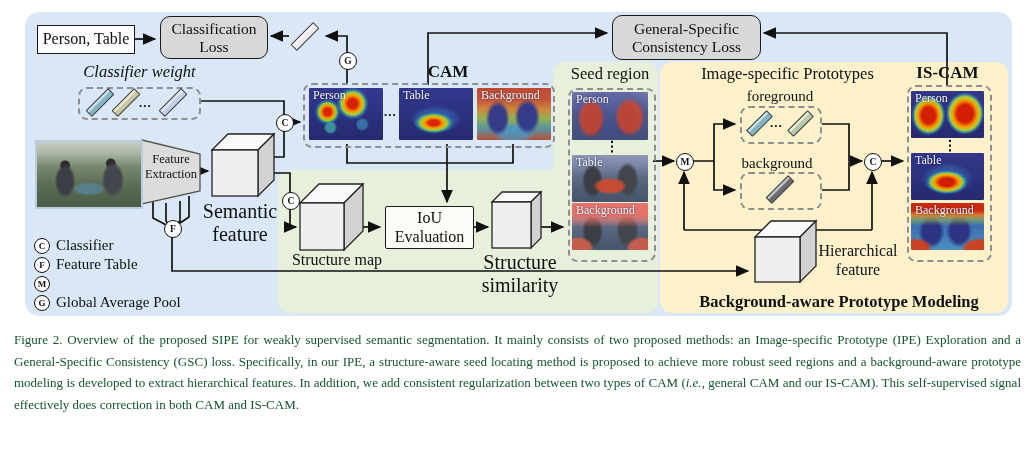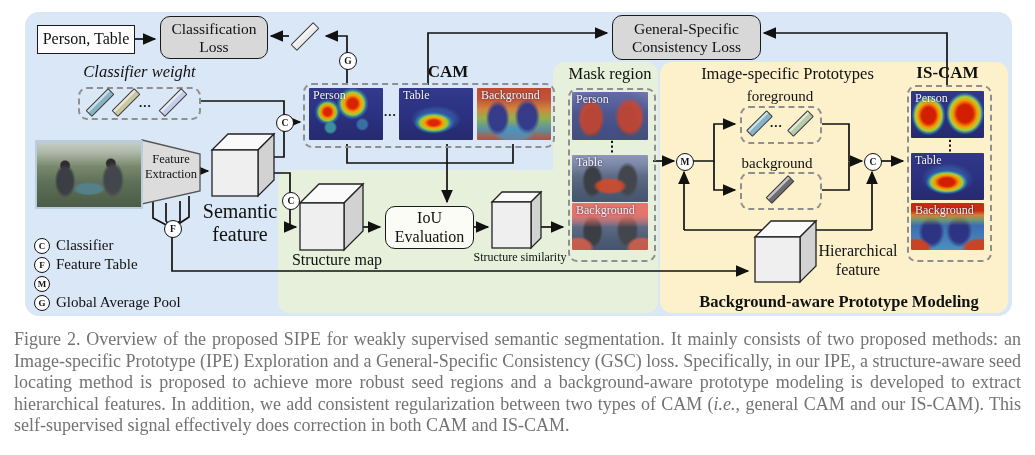--- a/index.html
+++ b/index.html
@@ -5,21 +5,21 @@
   html,body{margin:0;padding:0;background:#fff;}
   #page{position:relative;width:1035px;height:455px;background:#ffffff;overflow:hidden;
         font-family:"Liberation Serif","DejaVu Serif",serif;color:#111;}
   .region{position:absolute;z-index:0;}
   #svgnet{position:absolute;left:0;top:0;z-index:1;pointer-events:none;}
   .lbl{position:absolute;z-index:2;white-space:pre-line;text-align:center;line-height:1.16;}
   .box{position:absolute;z-index:2;display:flex;align-items:center;justify-content:center;
        text-align:center;white-space:pre-line;line-height:1.15;}
   .graybox{background:#d8d8d8;border:1.6px solid #1a1a1a;border-radius:10px;font-size:15.5px;}
   .whitebox{background:#fdfdfd;border:1.3px solid #1a1a1a;font-size:16px;}
-  .ioubox{background:#fbfcf6;border:1.6px solid #1a1a1a;border-radius:10px;font-size:16px;}
+  .ioubox{background:#fbfcf6;border:1.6px solid #1a1a1a;border-radius:2px;font-size:16px;}
   .dashed{position:absolute;z-index:2;border:2px dashed #8f8f8f;border-radius:9px;}
   .node{position:absolute;z-index:3;width:16px;height:16px;border-radius:50%;background:#fff;
         border:1.4px solid #111;display:flex;align-items:center;justify-content:center;
         font-weight:bold;font-size:9.5px;}
   .node.sm{width:14px;height:14px;font-size:9px;}
   .img{position:absolute;z-index:2;border-radius:1px;}
   .imglabel{position:absolute;top:0px;left:4px;color:#f4f4f6;font-size:12px;z-index:3;
             text-shadow:0 0 2px rgba(20,20,60,.8);}
   .bar3d{position:absolute;z-index:3;height:7px;border:1px solid #3d3d3d;border-radius:1px;
          transform:rotate(-45deg);box-shadow:inset 0 2.5px 0 rgba(255,255,255,.6);}
@@ -79,21 +79,21 @@
     radial-gradient(ellipse 30px 18px at 50% 55%, rgba(60,130,195,.4) 0 60%, rgba(60,130,195,0) 88%),
     linear-gradient(180deg, #323888 0%, #2b3080 55%, #262a6e 100%);}
   .iscam-bg{background:
     linear-gradient(180deg, rgba(210,40,10,.95) 0 16%, rgba(250,140,20,.8) 26%, rgba(160,200,70,.5) 36%, rgba(160,200,70,0) 48%),
     radial-gradient(ellipse 20px 13px at 6% 97%, rgba(215,60,20,.9) 0 60%, rgba(215,60,20,0) 85%),
     radial-gradient(ellipse 22px 13px at 94% 97%, rgba(215,60,20,.9) 0 60%, rgba(215,60,20,0) 85%),
     radial-gradient(ellipse 16px 20px at 28% 62%, rgba(43,48,128,.95) 0 55%, rgba(43,48,128,0) 82%),
     radial-gradient(ellipse 16px 20px at 66% 60%, rgba(43,48,128,.95) 0 55%, rgba(43,48,128,0) 82%),
     linear-gradient(180deg, #3a55a0 0%, #3d6fb0 50%, #4b90c0 100%);}
   #caption{position:absolute;left:14px;top:329px;width:1007px;z-index:2;
-           font-size:18px;line-height:21.6px;text-align:justify;color:#737373;}
+           font-size:13px;line-height:21.6px;text-align:justify;color:#14532d;}
 </style>
 </head>
 <body>
 
 <div id="page">
 
   <div class="region" style="left: 25px; top: 12px; width: 987px; height: 304px; border-radius: 14px; background: rgb(217, 231, 246);"></div>
   <div class="region" style="left: 553px; top: 62px; width: 105px; height: 251px; border-radius: 12px; background: rgb(231, 240, 218);"></div>
   <div class="region" style="left: 278px; top: 170px; width: 380px; height: 143px; border-radius: 12px; background: rgb(231, 240, 218);"></div>
   <div class="region" style="left: 660px; top: 62px; width: 348px; height: 251px; border-radius: 12px; background: rgb(253, 241, 203);"></div>
@@ -191,23 +191,23 @@
 
   <div class="img photo" style="left:35px;top:140px;width:104px;height:65px;border:2px solid #b9cce0;"></div>
   <div class="lbl" style="left:142px;top:152px;width:58px;font-size:12.5px;z-index:2;">Feature
 Extraction</div>
   <div class="lbl" style="left:195px;top:200px;width:90px;font-size:20px;">Semantic
 feature</div>
 
   <div class="lbl" style="left:282px;top:251px;width:110px;font-size:16px;">Structure map</div>
   <div class="box ioubox" style="left:385px;top:206px;width:87px;height:41px;">IoU
 Evaluation</div>
-  <div class="lbl" style="left:455px;top:251px;width:130px;font-size:12px;">Structure similarity</div>
-
-  <div class="lbl" style="left:565px;top:64px;width:90px;font-size:16.5px;">Mask region</div>
+  <div class="lbl" style="left:455px;top:251px;width:130px;font-size:20px;">Structure similarity</div>
+
+  <div class="lbl" style="left:565px;top:64px;width:90px;font-size:16.5px;">Seed region</div>
   <div class="dashed" style="left:568px;top:88px;width:84px;height:170px;"></div>
   <div class="img seedov-person" style="left:572px;top:92px;width:76px;height:48px;">
     <span class="imglabel">Person</span>
   </div>
   <div class="vdots" style="left:605px;top:140px;">⋮</div>
   <div class="img seedov-table" style="left:572px;top:155px;width:76px;height:47px;">
     <span class="imglabel">Table</span>
   </div>
   <div class="img seedov-bg" style="left:572px;top:203px;width:76px;height:47px;">
     <span class="imglabel">Background</span>

